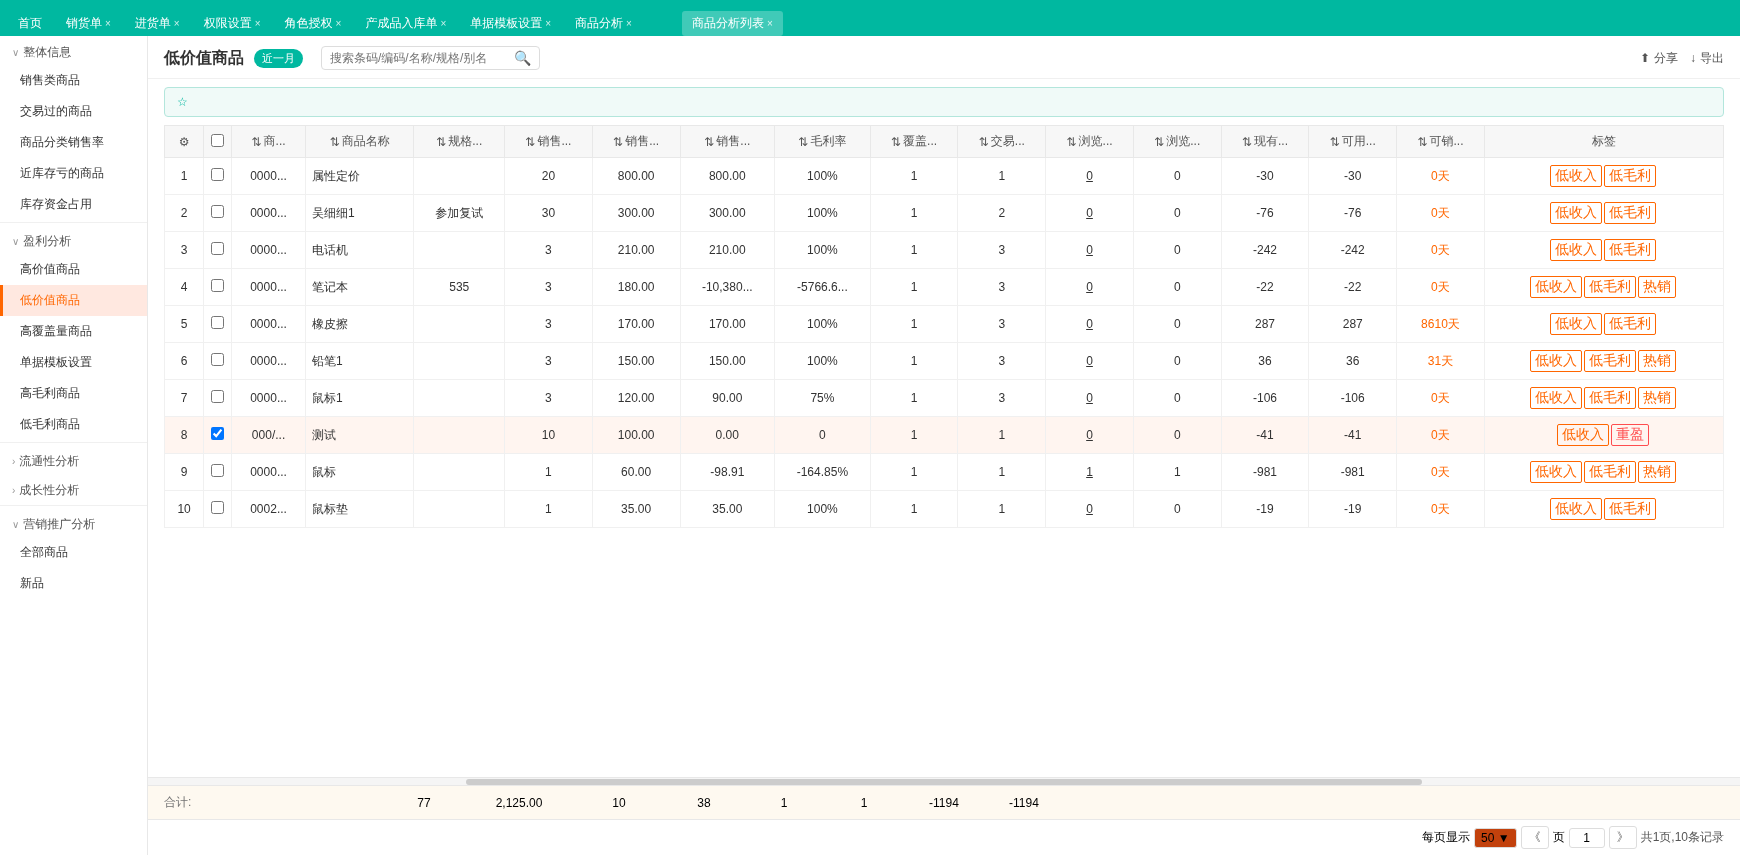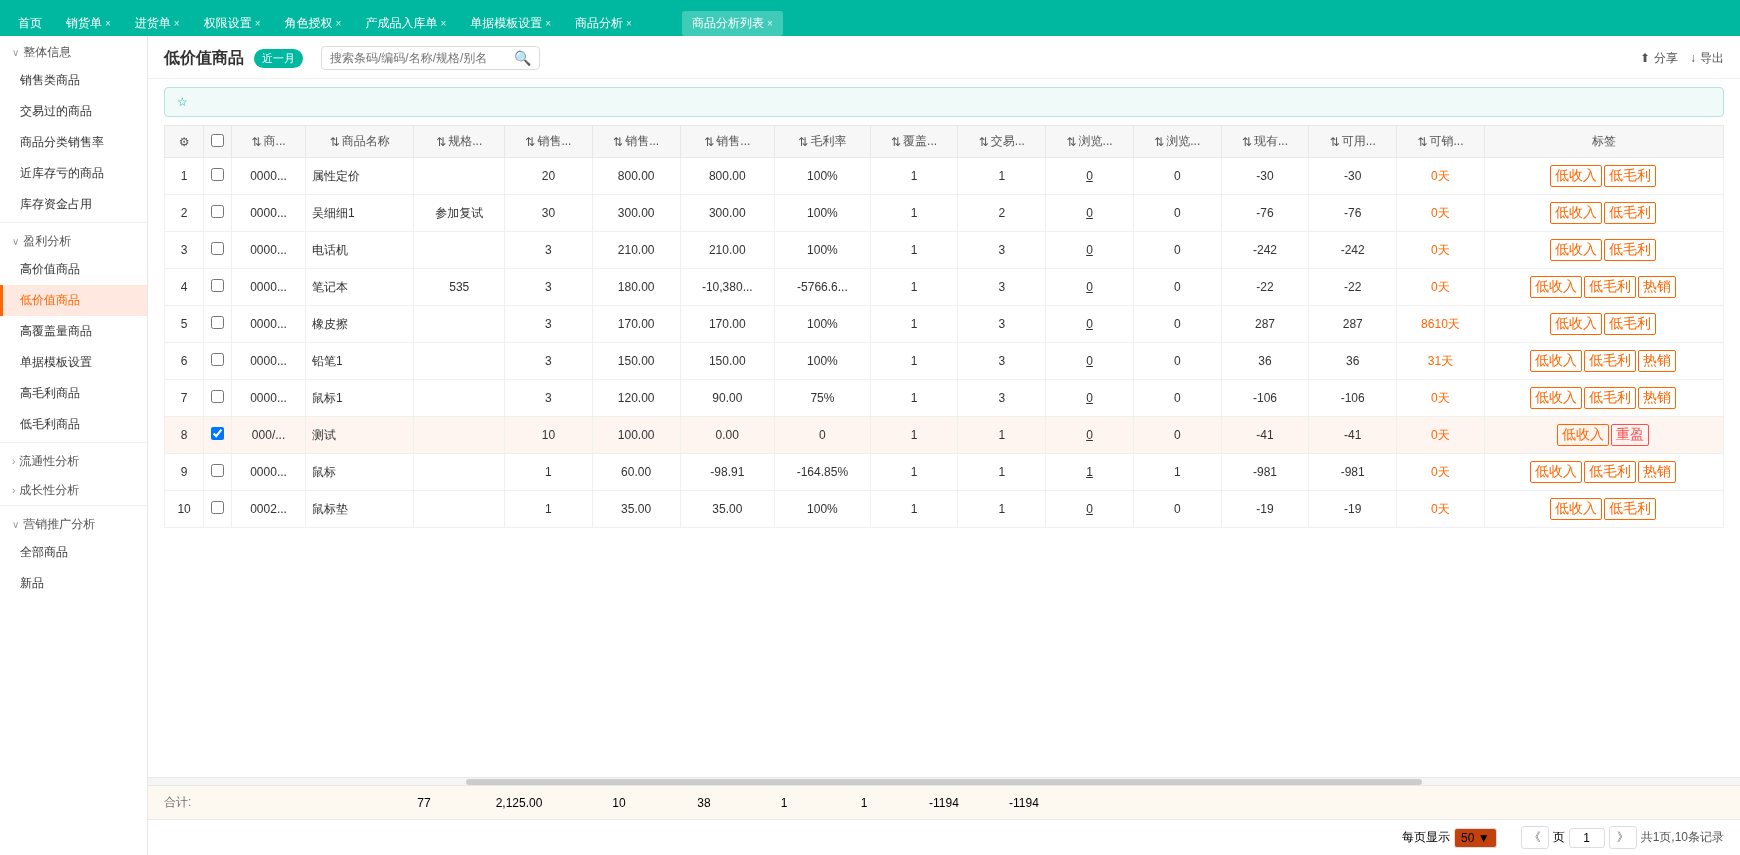--- a/index.html
+++ b/index.html
@@ -182,21 +182,21 @@
       display: flex; gap: 0; flex: 1;
     }
     .total-cell { text-align: center; padding: 0 6px; }
 
     
     .pagination-bar {
       display: flex;
       align-items: center;
       justify-content: flex-end;
       padding: 6px 16px;
-      gap: 24px;
+      gap: 4px;
       border-top: 1px solid #e8e8e8;
       background: #fff;
     }
     .page-size-select {
       display: flex; align-items: center; gap: 4px;
     }
     .select-box {
       border: 1px solid #ddd; border-radius: 3px; padding: 2px 6px; background: #c2410c; cursor: pointer;
     }
     .page-nav { display: flex; align-items: center; gap: 4px; }

